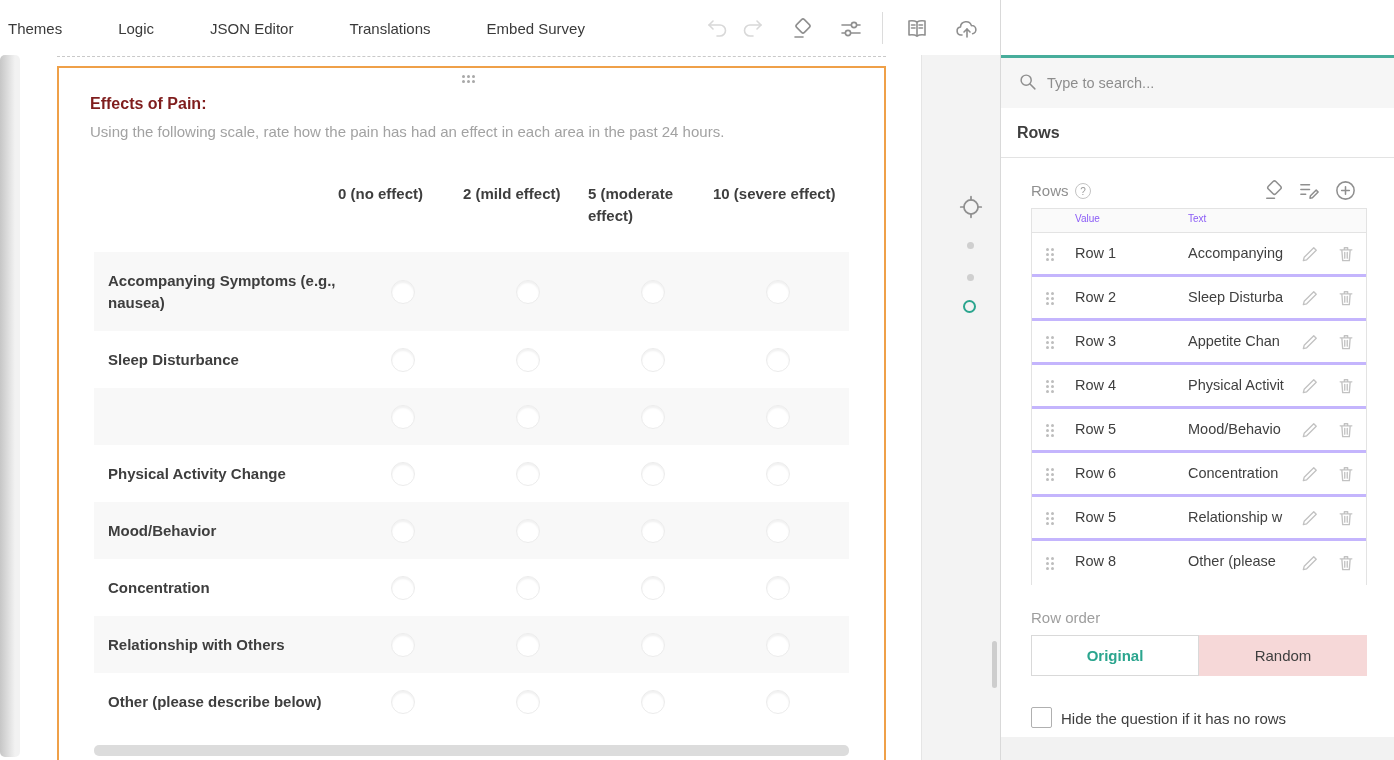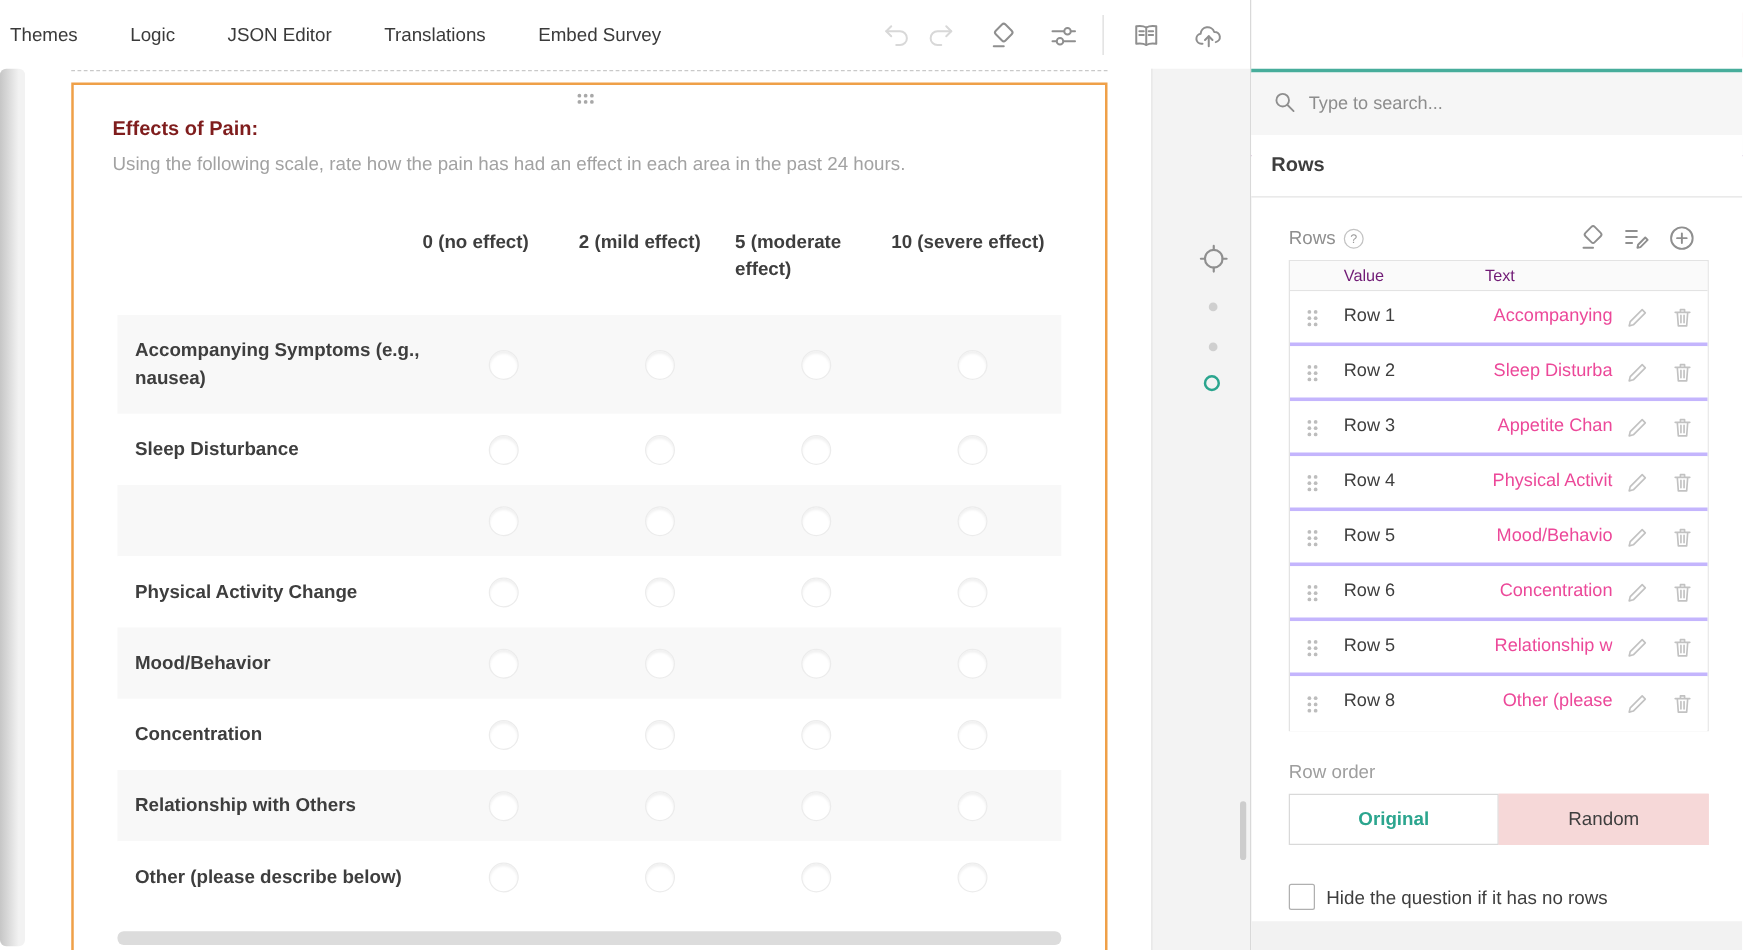--- a/index.html
+++ b/index.html
@@ -1,21 +1,21 @@
 <!DOCTYPE html>
 <html><head>
 <meta charset="utf-8">
 <style>
   * { margin:0; padding:0; box-sizing:border-box; }
   html,body { width:1394px; height:760px; background:#fff; font-family:"Liberation Sans",sans-serif; }
   .app { position:relative; width:1394px; height:760px; overflow:hidden; background:#fff; color:#3e3e3e; }
 
   
   .toolbar { position:absolute; left:0; top:0; width:1000px; height:56px; background:#fff; }
-  .tabs { position:absolute; left:8px; top:0; height:56px; display:flex; align-items:center; gap:42px; }
+  .tabs { position:absolute; left:8px; top:0; height:56px; display:flex; align-items:center; gap:56px; }
   .tab { font-size:15px; color:#3a3a3a; cursor:pointer; white-space:nowrap; }
   .tb-icon { position:absolute; top:17px; width:24px; height:24px; }
   .tb-sep { position:absolute; left:882px; top:12px; width:1px; height:32px; background:#dcdcdc; }
   svg.ic { stroke:#8f8f8f; fill:none; stroke-width:1.6; stroke-linecap:round; stroke-linejoin:round; }
   svg.ic.disabled { stroke:#d8d8d8; }
   svg.ic.light { stroke:#c2c2c2; }
 
   
   .ann-label { position:absolute; left:1186px; top:6px; font-size:16px; font-weight:bold; color:#c2395d; }
   .ann-arrow { position:absolute; left:1186px; top:30px; width:96px; height:3px; background:#c2395d; }
@@ -59,28 +59,28 @@
   .search-input { position:absolute; left:46px; top:13px; width:330px; height:24px; border:none; outline:none; background:transparent; font-family:"Liberation Sans",sans-serif; font-size:14.5px; color:#3e3e3e; }
   .search-input::placeholder { color:#8d8d8d; opacity:1; }
   .cat-row { position:absolute; left:0; top:108px; width:393px; height:50px; background:#fff; border-bottom:1px solid #e3e3e3; display:flex; align-items:center; cursor:pointer; }
   .cat-row span { margin-left:16px; font-size:16px; font-weight:bold; color:#3e3e3e; }
 
   .caption { position:absolute; left:30px; top:182px; font-size:15px; color:#8f8f8f; }
   .help-badge { position:absolute; left:74px; top:183px; width:16px; height:16px; border:1px solid #c3c3c3; border-radius:50%; font-size:10px; color:#9a9a9a; display:flex; align-items:center; justify-content:center; cursor:pointer; }
   .act-ic { position:absolute; top:179px; width:23px; height:23px; cursor:pointer; }
 
   .pg-table { position:absolute; left:30px; top:208px; width:336px; height:377px; border:1px solid #e3e3e3; background:#fff; }
-  .pg-head { position:absolute; left:0; top:0; width:334px; height:24px; background:#fafafa; border-bottom:1px solid #e3e3e3; font-size:13px; color:#701a75; }
+  .pg-head { position:absolute; left:0; top:0; width:334px; height:24px; background:#fafafa; border-bottom:1px solid #e3e3e3; font-size:10px; color:#8b5cf6; }
   .pg-head .h1 { position:absolute; left:43px; top:4px; } .pg-head .h2 { position:absolute; left:156px; top:4px; }
   .pg-row { position:absolute; left:0; width:334px; height:44px; border-bottom:3px solid #c4b5fd; background:#fff; }
   .pg-row:last-child { border-bottom:none; }
   .dots6 { position:absolute; left:14px; top:50%; margin-top:-6px; display:grid; grid-template-columns:repeat(2,3px); grid-auto-rows:3px; gap:2px; cursor:grab; }
   .dots6 i { background:#bdbdbd; }
   .pg-val { position:absolute; left:43px; top:12px; font-size:14.5px; color:#3e3e3e; cursor:text; }
-  .pg-text { position:absolute; left:156px; top:12px; width:102px; font-size:14.5px; color:#ec4899; white-space:nowrap; overflow:hidden; cursor:text;text-align:right; }
+  .pg-text { position:absolute; left:156px; top:12px; width:102px; font-size:14.5px; color:#404040; white-space:nowrap; overflow:hidden; cursor:text; }
   .row-ic { position:absolute; top:50%; margin-top:-10px; width:20px; height:20px; cursor:pointer; }
   .ic-edit { left:268px; } .ic-del { left:304px; }
 
   .order-label { position:absolute; left:30px; top:609px; font-size:15px; color:#9e9e9e; }
   .order-group { position:absolute; left:30px; top:635px; width:336px; height:41px; display:flex; }
   .order-btn { width:168px; height:41px; display:flex; align-items:center; justify-content:center; font-size:15px; cursor:pointer; }
   .order-original { background:#fff; border:1px solid #d9d9d9; color:#2ba58e; font-weight:bold; }
   .order-random { background:#f6d8d8; border:1px solid #f6d8d8; color:#3e3e3e; }
 
   .hide-check { position:absolute; left:30px; top:707px; width:21px; height:21px; background:#fff; border:1px solid #b0b0b0; border-radius:2px; cursor:pointer; }

